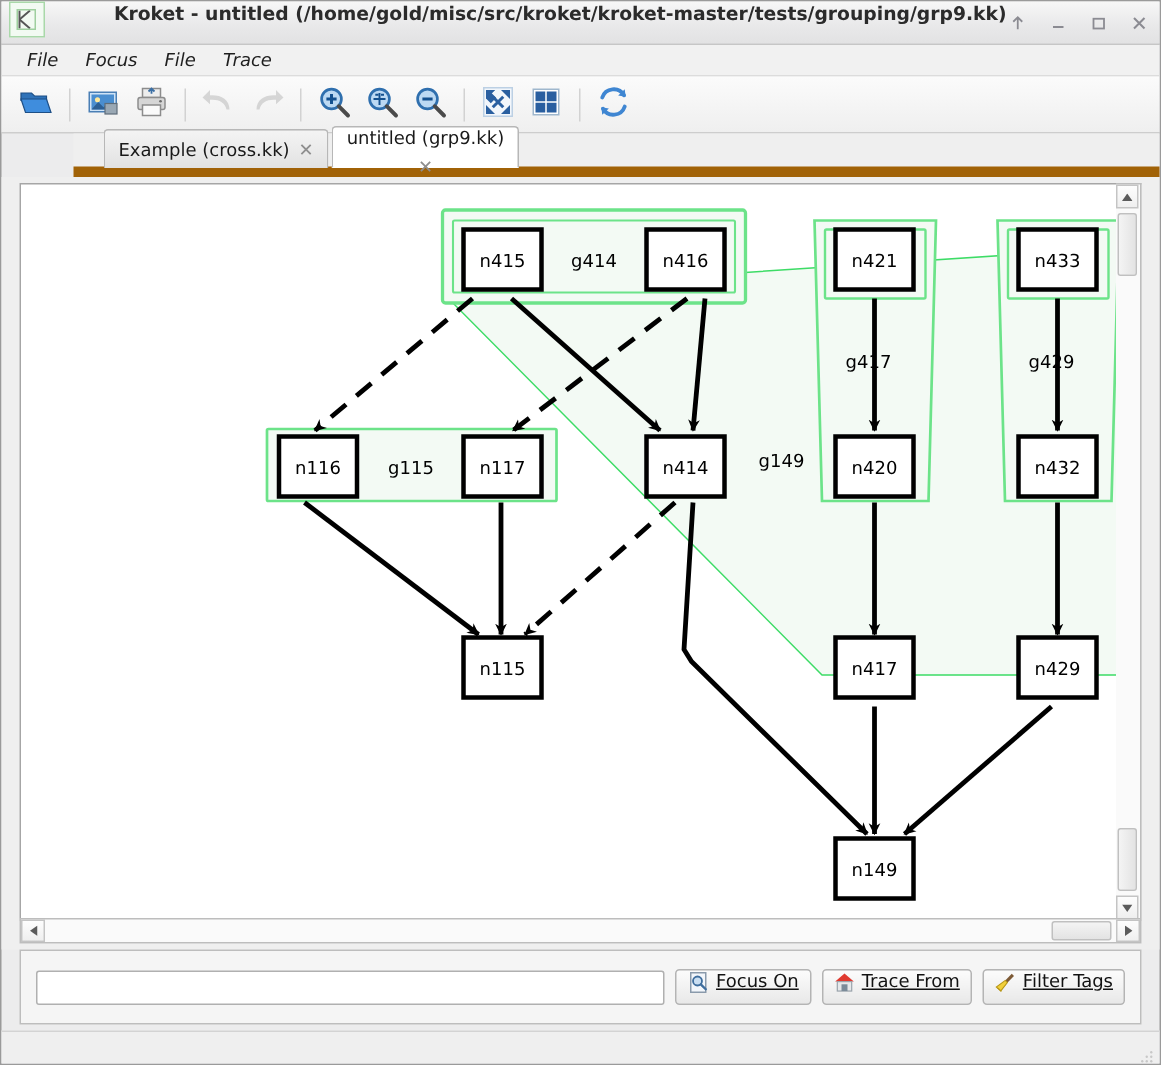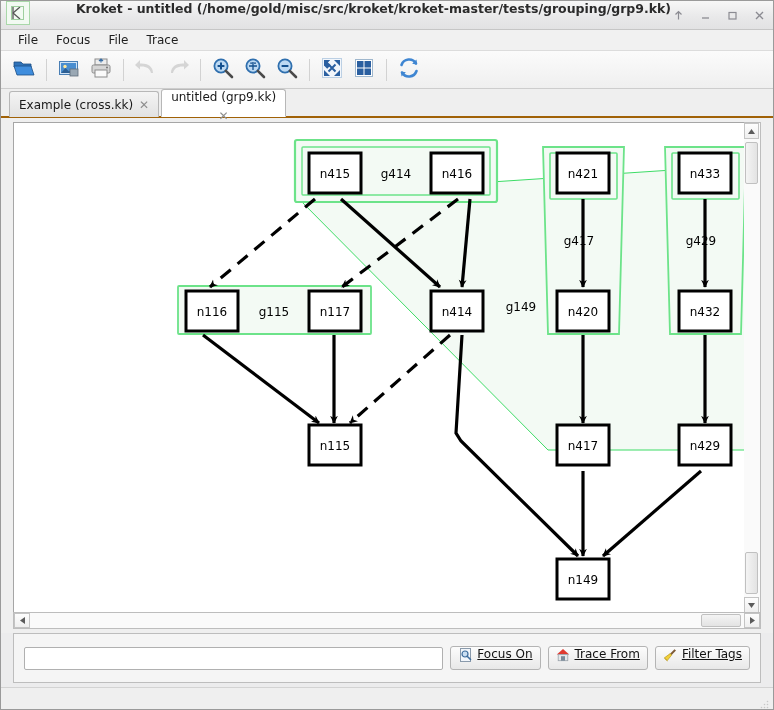--- a/index.html
+++ b/index.html
@@ -64,20 +64,21 @@
     height: 21px; flex: 0 0 21px;
     background: #f1f1f1;
     border-bottom: 1px solid #dcdcdc;
     display: flex; align-items: center;
     padding-left: 8px;
   }
   .menu-item {
     font-size: 12px; color: #1e1e1e;
     padding: 2px 9px;
     cursor: default;
+    font-style: italic;
   }
 
   
   .toolbar {
     height: 38px; flex: 0 0 38px;
     background: linear-gradient(to bottom, #fbfbfb, #efefef);
     border-bottom: 1px solid #cdcdcd;
     display: flex; align-items: center;
     padding-left: 8px;
     gap: 2px;
@@ -90,22 +91,23 @@
     cursor: default;
   }
   .tbtn.disabled { opacity: 0.35; }
   .tsep { width: 1px; height: 22px; background: #d2d2d2; margin: 0 5px; }
 
   
   .tabbar {
     height: 29px; flex: 0 0 29px;
     background: #efefef;
     display: flex; align-items: flex-end;
-    padding-left: 8px;
-    border-bottom: 2px solid #a16207;
+    padding-left: 20px;
+    border-bottom: 7px solid #a16207;
+    margin-left: 48px;
   }
   .tab {
     height: 26px;
     display: flex; align-items: center;
     gap: 6px;
     padding: 0 9px;
     font-size: 12px;
     color: #191919;
     border: 1px solid #b7b7b7;
     border-bottom: none;

